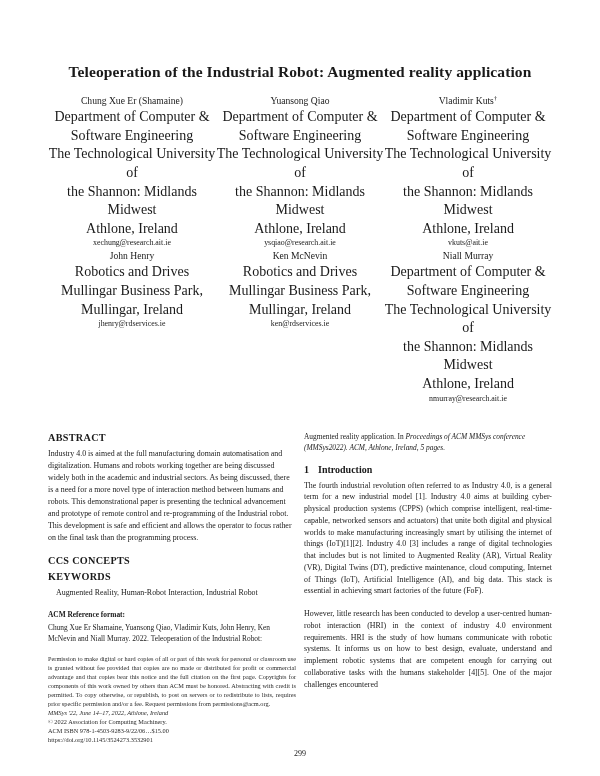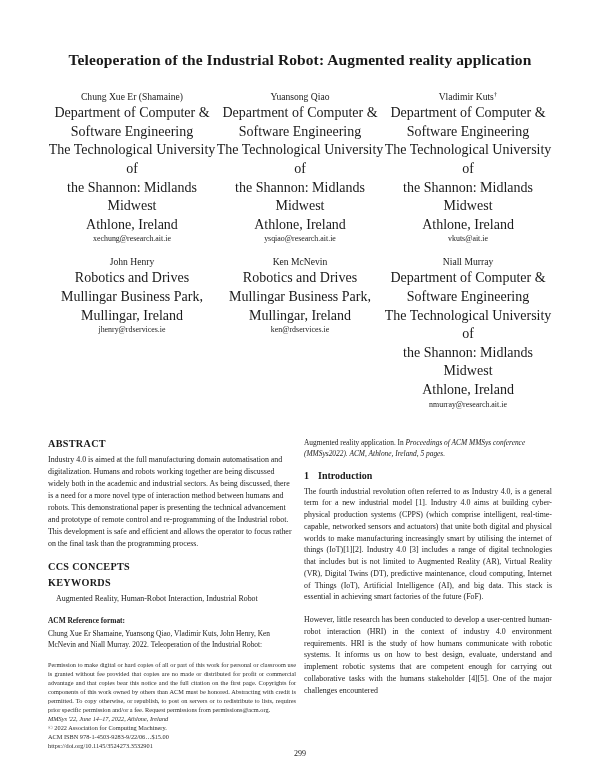--- a/index.html
+++ b/index.html
@@ -12,40 +12,40 @@
     height: 776px;
     font-family: "Liberation Serif", "DejaVu Serif", serif;
     color: #1a1a1a;
     position: relative;
     overflow: hidden;
   }
   .page {
     width: 600px;
     height: 776px;
     box-sizing: border-box;
-    padding: 44px 48px 18px 48px;
+    padding: 56px 48px 18px 48px;
     position: relative;
   }
 
   
   .title {
     font-size: 15.5px;
     font-weight: bold;
     text-align: center;
     line-height: 1.33;
     letter-spacing: 0.1px;
     margin: 6px 18px 0 18px;
   }
 
   
   .authors {
-    margin-top: 19px;
+    margin-top: 11px;
     display: flex;
     flex-direction: column;
-    gap: 10px;
+    gap: 0;
   }
   .author-row {
     display: flex;
     flex-direction: row;
     justify-content: space-between;
   }
   .author {
     width: 33.33%;
     text-align: center;
     line-height: 1.28;

